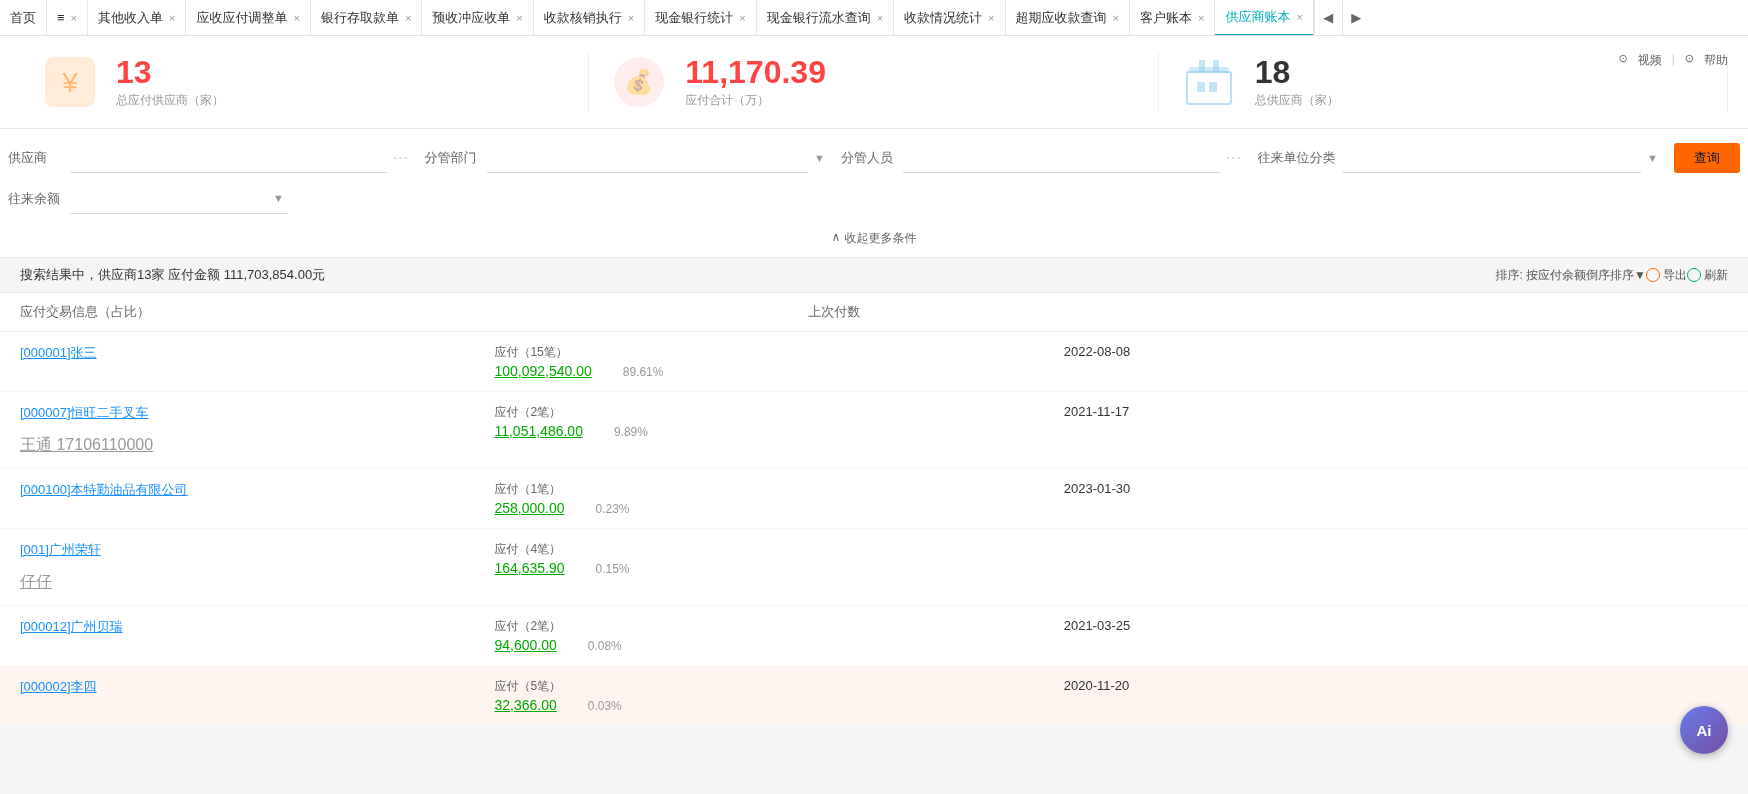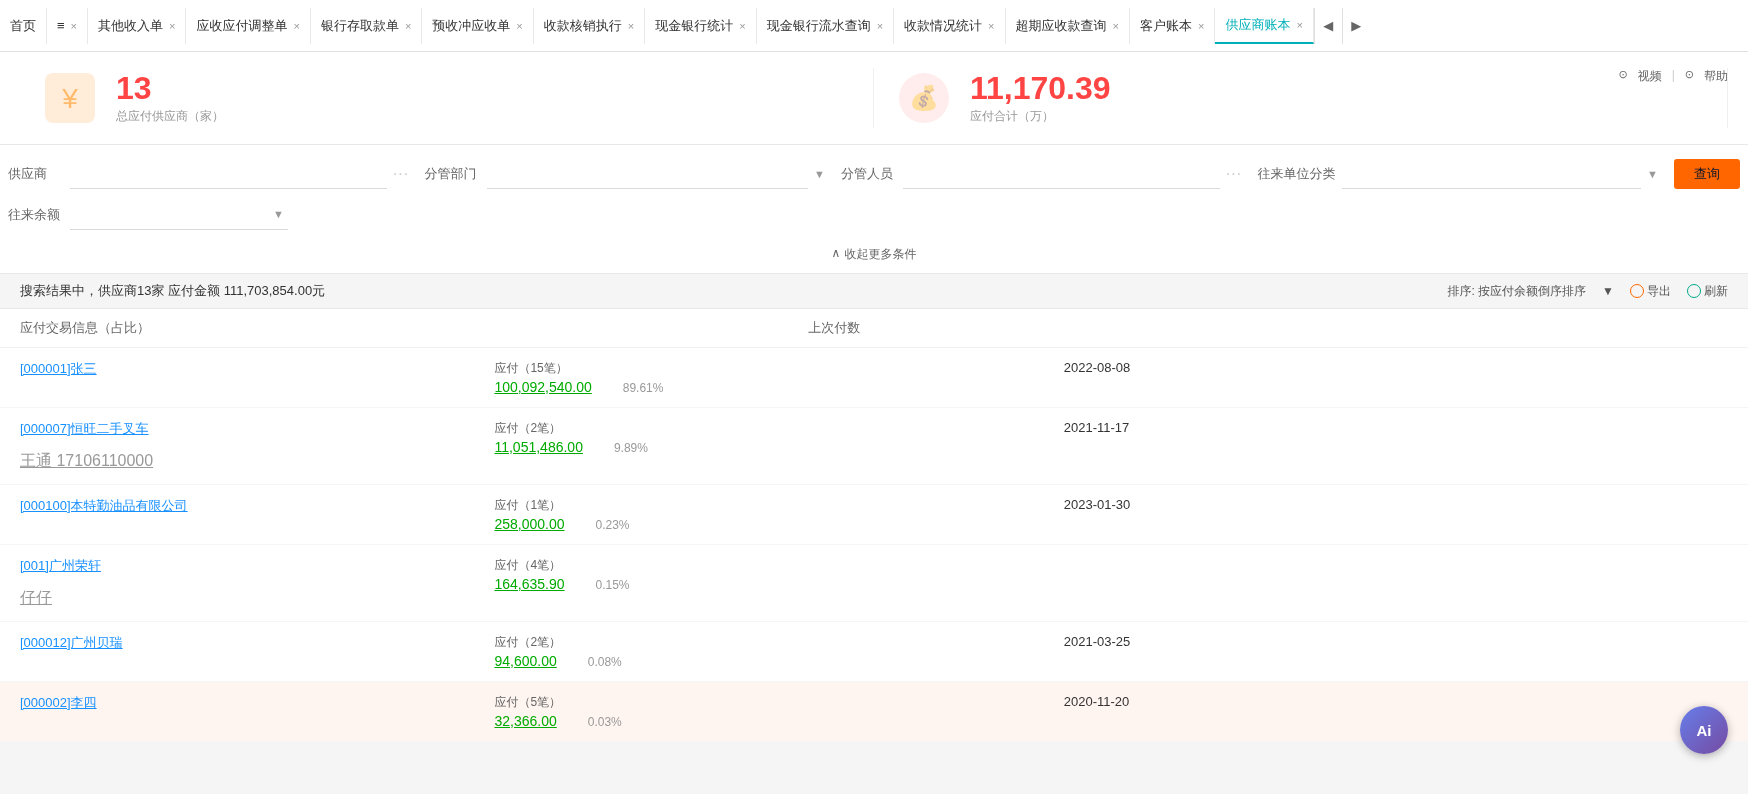--- a/index.html
+++ b/index.html
@@ -4,21 +4,21 @@
   <style>
     * { box-sizing: border-box; margin: 0; padding: 0; }
     body { font-family: 'Microsoft YaHei', Arial, sans-serif; font-size: 13px; background: #f5f5f5; color: #333; overflow-x: hidden; }
 
     
     .top-nav {
       display: flex;
       align-items: center;
       background: #fff;
       border-bottom: 1px solid #e0e0e0;
-      height: 52px;
+      height: 36px;
       overflow: hidden;
       white-space: nowrap;
     }
     .nav-item {
       display: inline-flex;
       align-items: center;
       padding: 0 10px;
       height: 36px;
       font-size: 13px;
       color: #333;
@@ -165,21 +165,20 @@
       justify-content: space-between;
       border-bottom: 1px solid #e8e8e8;
     }
     .result-info {
       font-size: 13px;
       color: #333;
     }
     .result-actions {
       display: flex;
       align-items: center;
-      gap: 16px;
       font-size: 12px;
       color: #555;
     }
     .result-actions .sort-text { color: #555; }
     .result-actions .action-btn {
       display: flex;
       align-items: center;
       gap: 3px;
       cursor: pointer;
       color: #555;
@@ -339,20 +338,36 @@
         <circle cx="30" cy="30" r="25" fill="#ff4444" opacity="0.1"></circle>
         <text x="30" y="38" text-anchor="middle" font-size="24" fill="#ff4444" opacity="0.4">💰</text>
       </svg>
     </div>
     <div>
       <div class="stat-number">11,170.39</div>
       <div class="stat-label">应付合计（万）</div>
     </div>
   </div>
 
+  <div class="stat-block">
+    <div class="stat-icon">
+      <svg viewBox="0 0 60 60" width="60" height="60">
+        <rect x="8" y="20" width="44" height="32" rx="2" fill="none" stroke="#88ccee" stroke-width="2" opacity="0.6"></rect>
+        <rect x="18" y="30" width="8" height="10" rx="1" fill="#88ccee" opacity="0.5"></rect>
+        <rect x="30" y="30" width="8" height="10" rx="1" fill="#88ccee" opacity="0.5"></rect>
+        <rect x="20" y="8" width="6" height="12" rx="1" fill="#88ccee" opacity="0.5"></rect>
+        <rect x="34" y="8" width="6" height="12" rx="1" fill="#88ccee" opacity="0.5"></rect>
+        <rect x="10" y="15" width="40" height="6" rx="1" fill="#88ccee" opacity="0.4"></rect>
+      </svg>
+    </div>
+    <div>
+      <div class="stat-number" style="color:#333">18</div>
+      <div class="stat-label">总供应商（家）</div>
+    </div>
+  </div>
 
   <div class="top-right-links">
     <span style="font-size:11px;">⊙</span>
     <span>视频</span>
     <span class="sep">|</span>
     <span style="font-size:11px;">⊙</span>
     <span>帮助</span>
   </div>
 </div>
 

